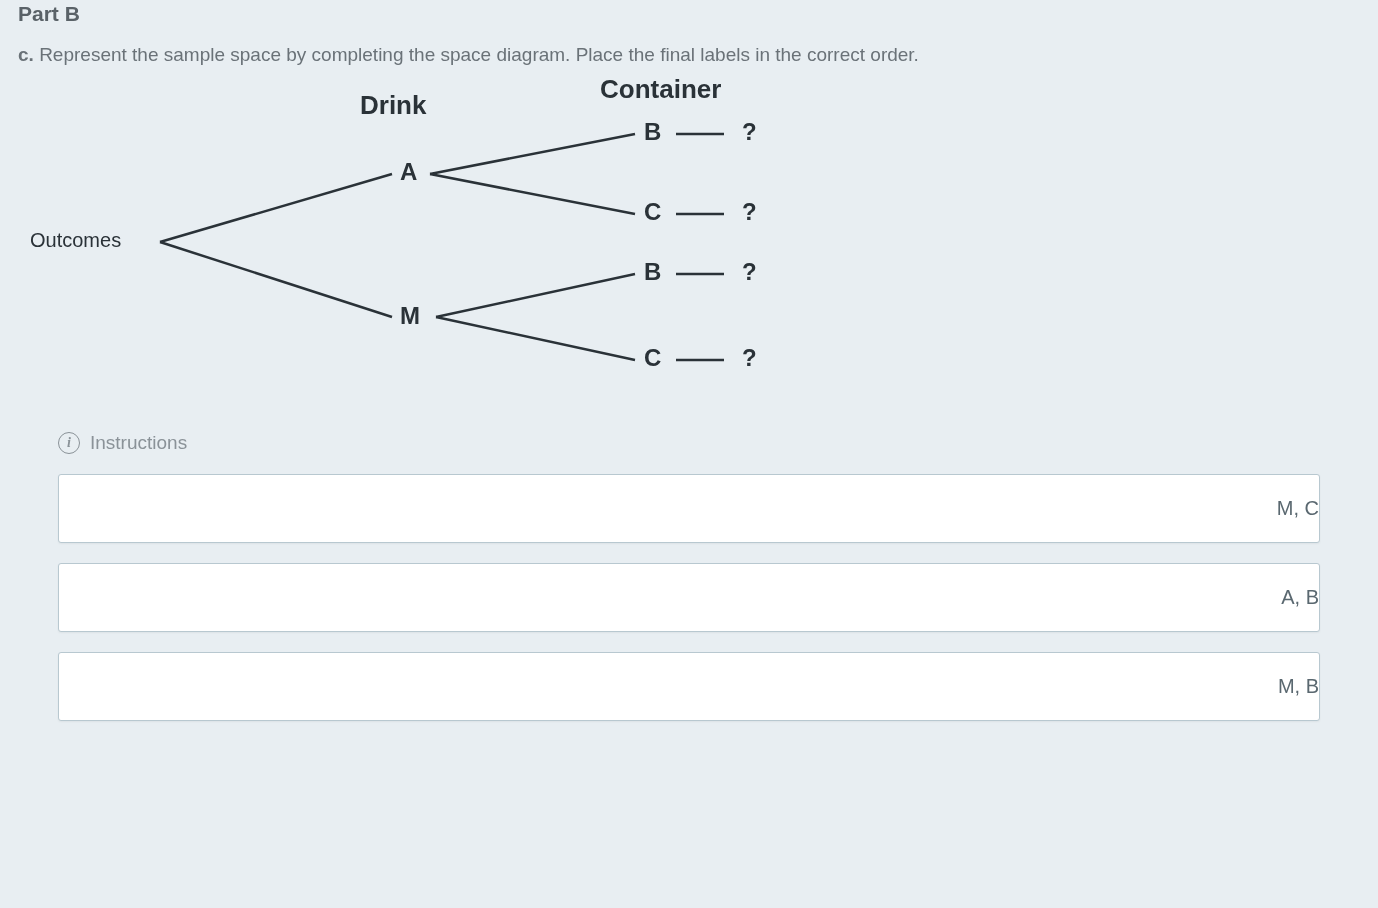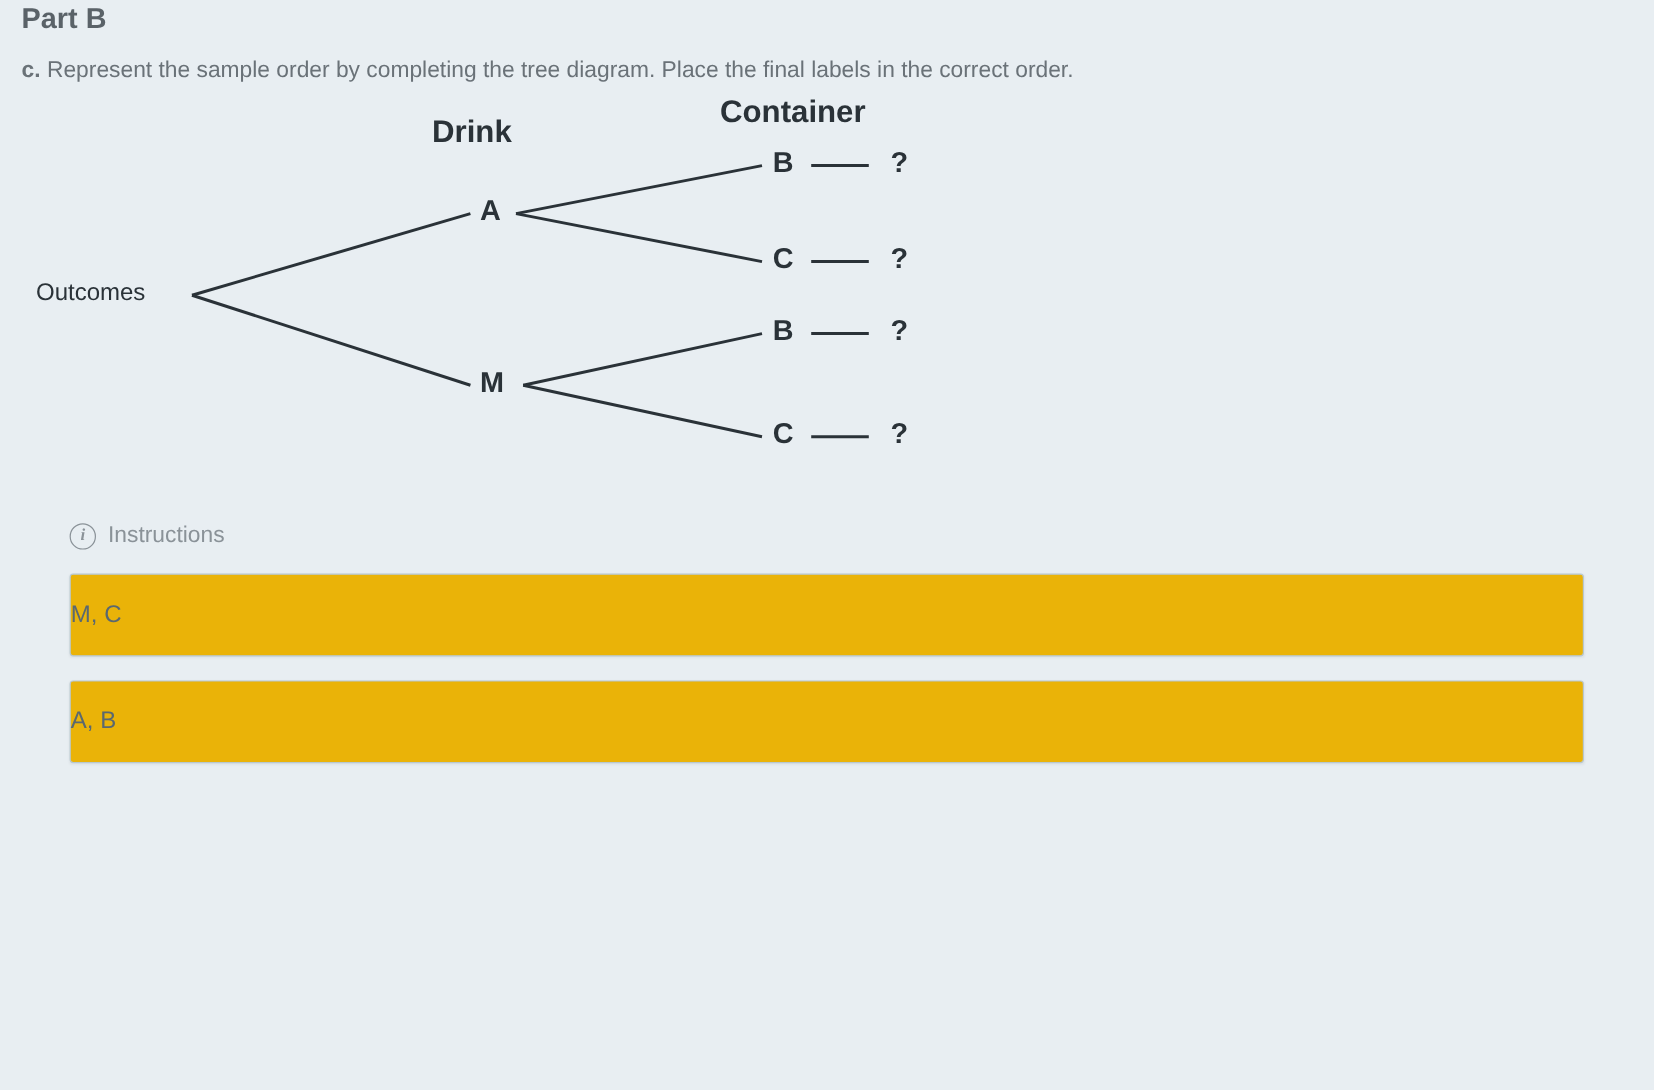--- a/index.html
+++ b/index.html
@@ -11,21 +11,21 @@
       font-family: -apple-system, BlinkMacSystemFont, 'Segoe UI', Arial, sans-serif;
       background: #e8eef2;
       padding: 0;
       color: #3a4248;
       width: 1378px;
       height: 908px;
       overflow: hidden;
     }
     .part-header {
       font-weight: bold;
-      font-size: 24px;
+      font-size: 21px;
       color: #5a6268;
       padding: 2px 0 0 18px;
     }
     .question-text {
       font-size: 19px;
       color: #6a7278;
       padding: 18px 0 0 18px;
     }
     .question-text .bold-letter {
       font-weight: bold;
@@ -65,43 +65,43 @@
       font-size: 14px;
       font-style: italic;
       font-family: Georgia, serif;
       font-weight: 600;
       color: #8a9298;
     }
     .answer-options {
       padding: 0 58px 0 58px;
     }
     .answer-box {
-      background: #eab308;
+      background: #ffffff;
       border: 1.5px solid #b8c8d0;
       border-radius: 3px;
       padding: 22px 0;
       margin-bottom: 20px;
-      text-align: left;
+      text-align: right;
       font-size: 20px;
       color: #5a6870;
       cursor: move;
       box-shadow: 0 1px 2px rgba(0,0,0,0.05);
     }
     svg line {
       stroke: #2a3238;
       stroke-width: 2.5;
     }
   </style>
 </head>
 <body>
 
 <div class="part-header">Part B</div>
 
 <div class="question-text">
-  <span class="bold-letter">c.</span><span> Represent the sample order by completing the tree diagram. Place the final labels in the correct order.</span>
+  <span class="bold-letter">c.</span><span> Represent the sample space by completing the space diagram. Place the final labels in the correct order.</span>
 </div>
 
 <div class="diagram-container">
   <div class="diagram-label col-header" style="left:360px; top:16px;">Drink</div>
   <div class="diagram-label col-header" style="left:600px; top:0px;">Container</div>
 
   <div class="diagram-label" style="left:30px; top:155px; font-size:20px; font-weight:500;">Outcomes</div>
 
   <svg width="900" height="340" style="position:absolute; left:0; top:0;">
 
@@ -138,13 +138,14 @@
 </div>
 
 <div class="instructions-row">
   <span class="info-icon">i</span>
   <span>Instructions</span>
 </div>
 
 <div class="answer-options">
   <div class="answer-box">M, C</div>
   <div class="answer-box">A, B</div>
+  <div class="answer-box">M, B</div>
 </div>
 
 </body></html>

